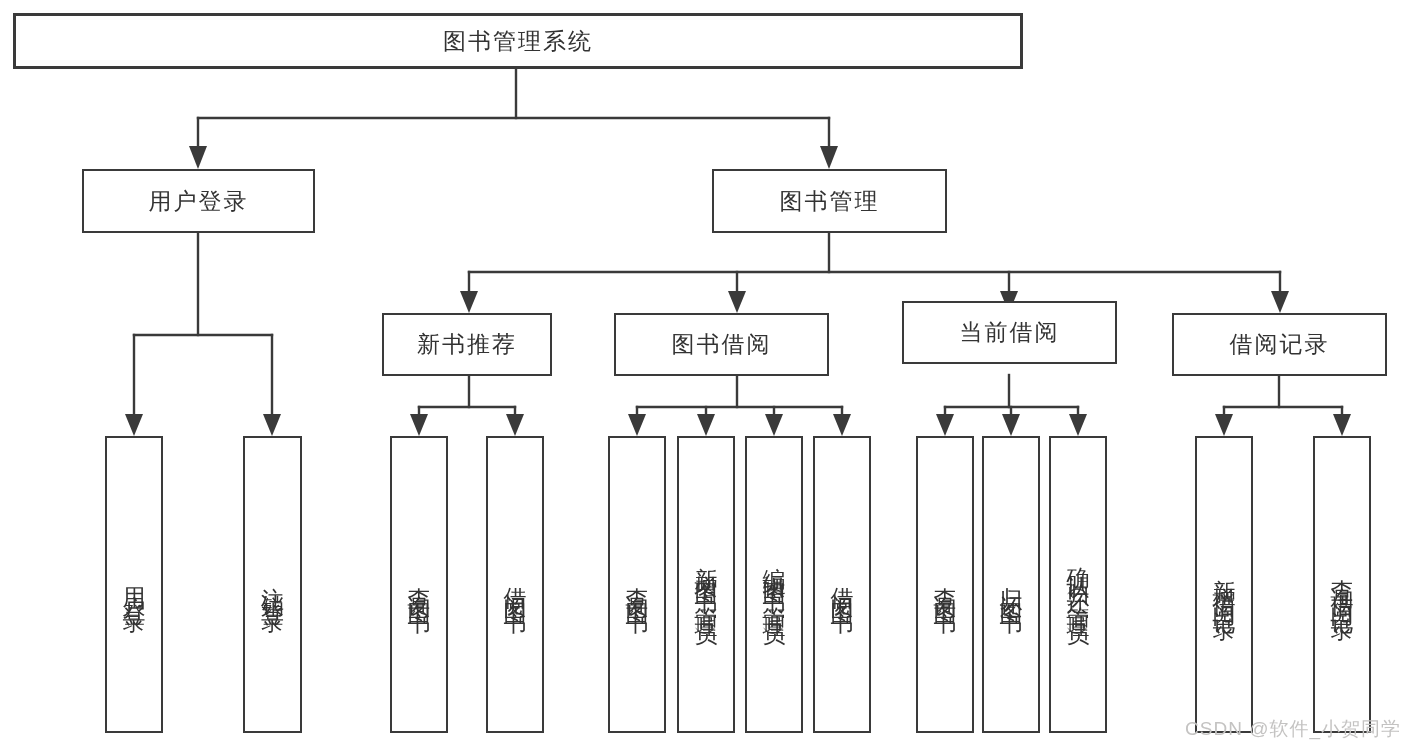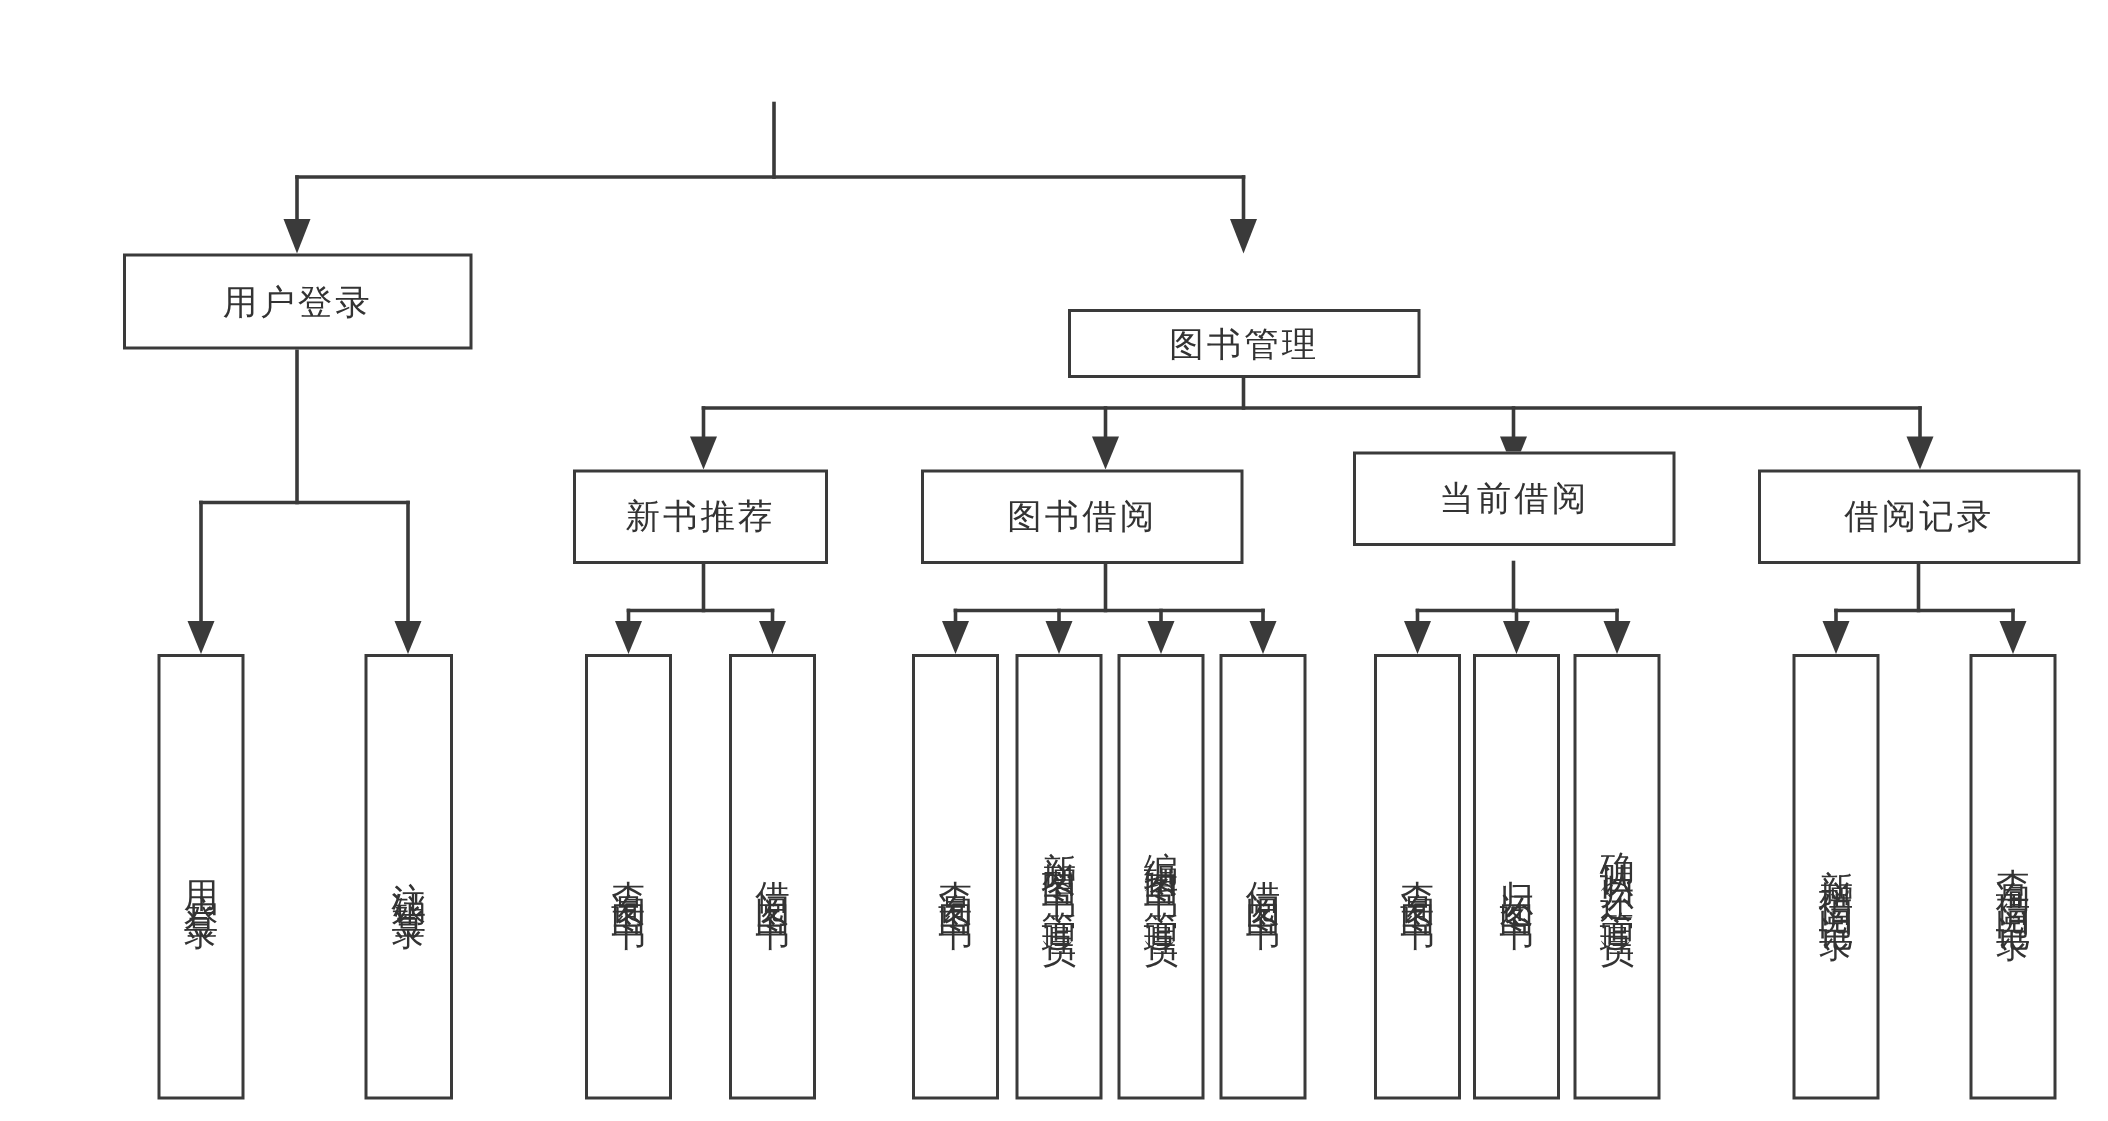--- a/index.html
+++ b/index.html
@@ -131,23 +131,24 @@
     <polygon points="1069,414 1087,414 1078,436"></polygon>
 
     <line x1="1279" y1="375" x2="1279" y2="407"></line>
     <line x1="1224" y1="407" x2="1342" y2="407"></line>
     <line x1="1224" y1="407" x2="1224" y2="416"></line>
     <line x1="1342" y1="407" x2="1342" y2="416"></line>
     <polygon points="1215,414 1233,414 1224,436"></polygon>
     <polygon points="1333,414 1351,414 1342,436"></polygon>
   </svg>
 
+  <div class="box root" style="left:13px; top:13px; width:1010px; height:56px;">图书管理系统</div>
 
   <div class="box" style="left:82px; top:169px; width:233px; height:64px;">用户登录</div>
-  <div class="box" style="left:712px; top:169px; width:235px; height:46px;margin-top:37px;">图书管理</div>
+  <div class="box" style="left:712px; top:169px; width:235px; height:64px;">图书管理</div>
 
   <div class="box" style="left:362px; top:313px; width:170px; height:63px;margin-left:20px;">新书推荐</div>
   <div class="box" style="left:614px; top:313px; width:215px; height:63px;">图书借阅</div>
   <div class="box" style="left:902px; top:301px; width:215px; height:63px;">当前借阅</div>
   <div class="box" style="left:1172px; top:313px; width:215px; height:63px;">借阅记录</div>
 
   <div class="box leaf" style="left:105px; top:436px; width:58px; height:297px;">用户登录</div>
   <div class="box leaf" style="left:243px; top:436px; width:59px; height:297px;">注销登录</div>
 
   <div class="box leaf" style="left:390px; top:436px; width:58px; height:297px;">查询图书</div>
@@ -158,14 +159,15 @@
   <div class="box leaf" style="left:745px; top:436px; width:58px; height:297px;">编辑图书（管理员）</div>
   <div class="box leaf" style="left:813px; top:436px; width:58px; height:297px;">借阅图书</div>
 
   <div class="box leaf" style="left:916px; top:436px; width:58px; height:297px;">查询图书</div>
   <div class="box leaf" style="left:982px; top:436px; width:58px; height:297px;">归还图书</div>
   <div class="box leaf" style="left:1049px; top:436px; width:58px; height:297px;">确认归还（管理员）</div>
 
   <div class="box leaf" style="left:1195px; top:436px; width:58px; height:297px;">新增借阅记录</div>
   <div class="box leaf" style="left:1313px; top:436px; width:58px; height:297px;">查询借阅记录</div>
 
+  <div class="watermark">CSDN @软件_小贺同学</div>
 
 </div>
 
 </body></html>

